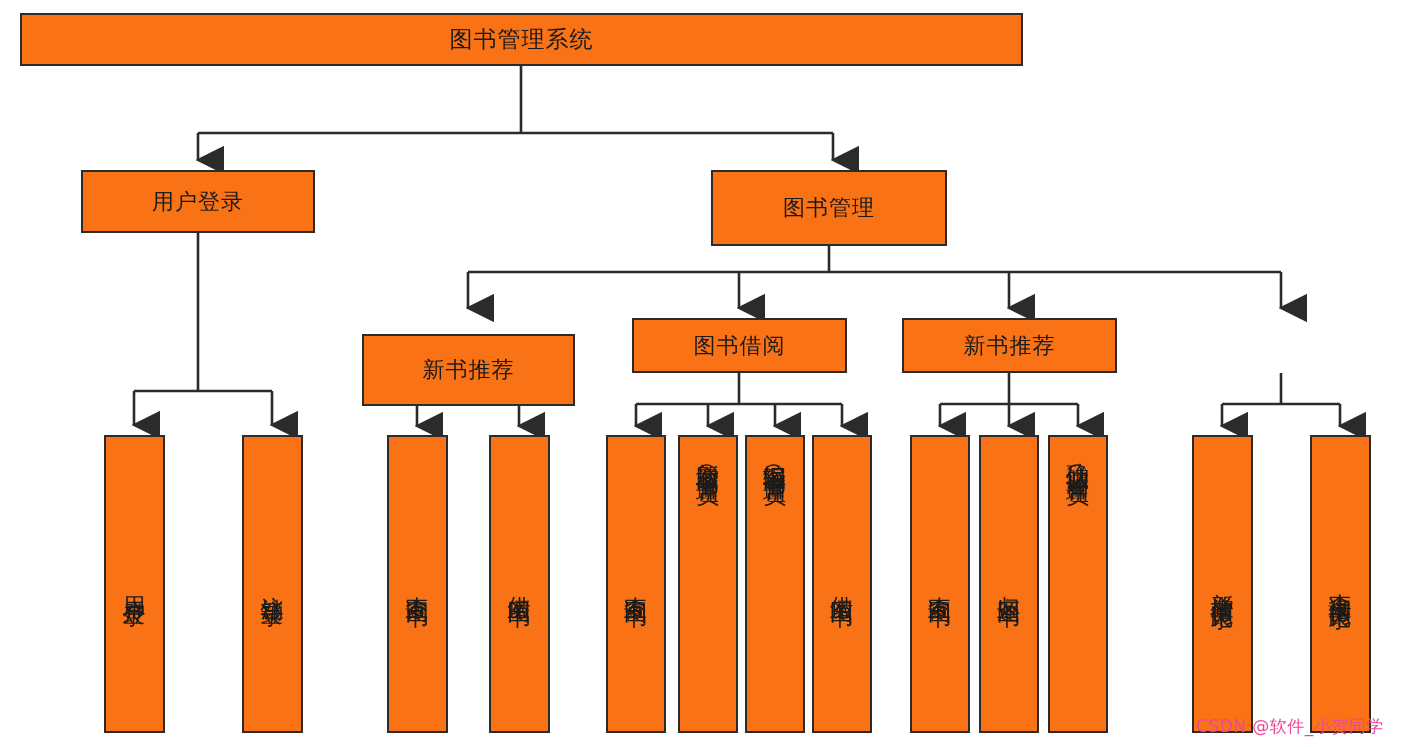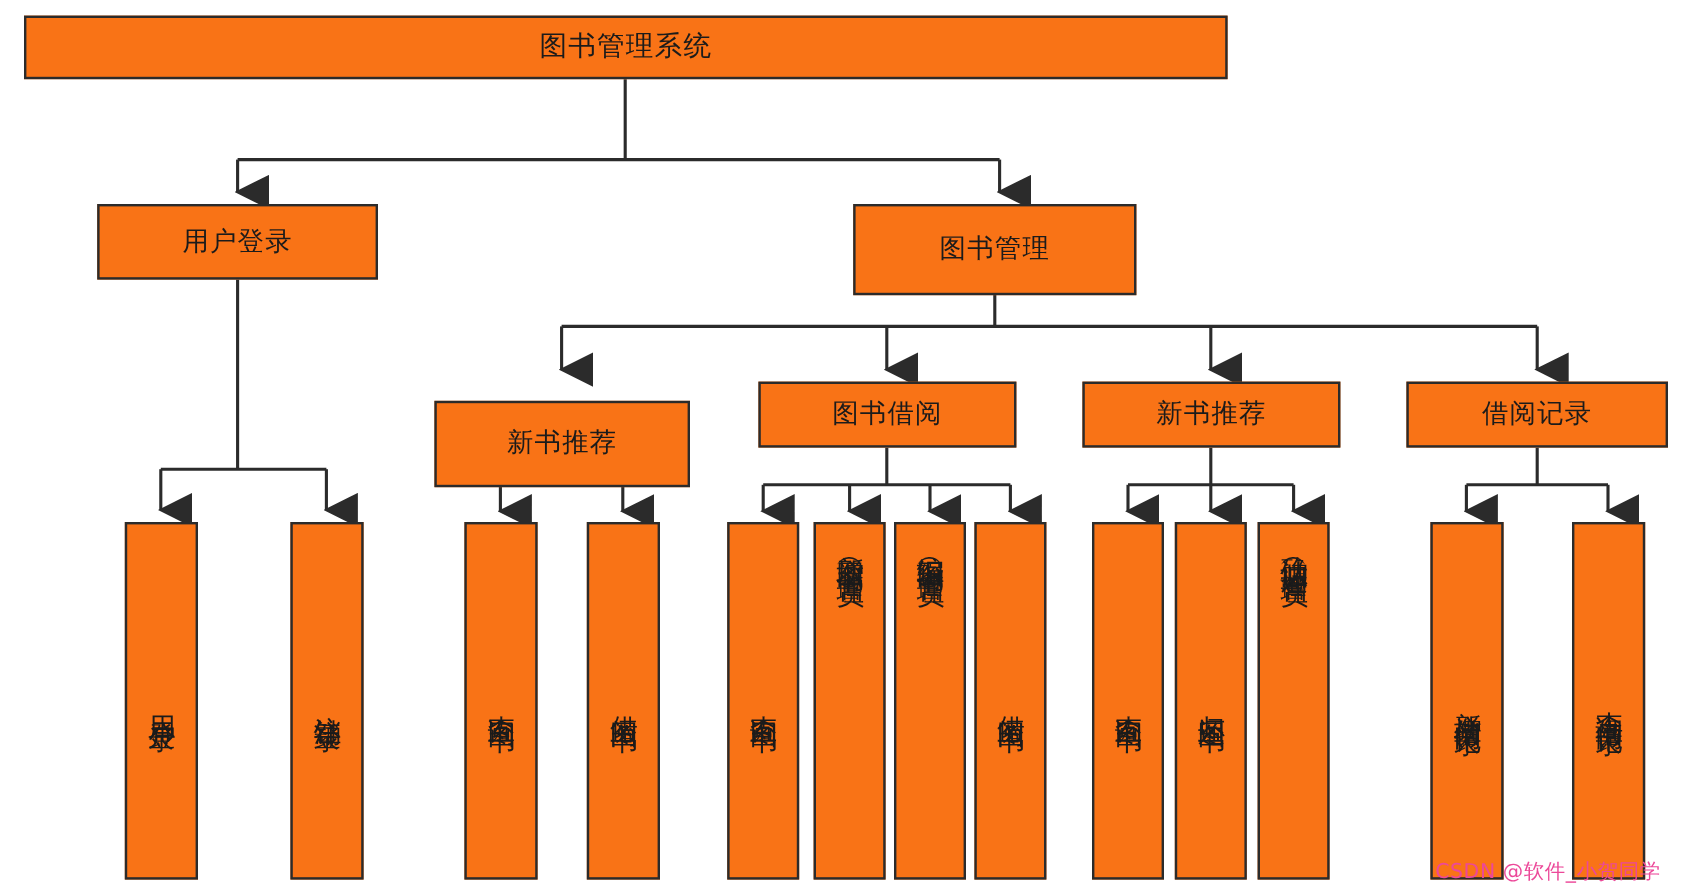--- a/index.html
+++ b/index.html
@@ -139,23 +139,20 @@
 
   <div class="node node-branch" style="left:362px;top:334px;width:213px;height:72px;">
     <span class="label">新书推荐</span>
   </div>
   <div class="node node-branch" style="left:632px;top:318px;width:215px;height:55px;">
     <span class="label">图书借阅</span>
   </div>
   <div class="node node-branch" style="left:902px;top:318px;width:215px;height:55px;">
     <span class="label">新书推荐</span>
   </div>
-  <div class="node node-branch" style="left:1172px;top:318px;width:218px;height:55px;">
-    <span class="label">借阅记录</span>
-  </div>
 
   <div class="node node-leaf center" style="left:104px;top:435px;width:61px;height:298px;">
     <span class="label">用户登录</span>
   </div>
   <div class="node node-leaf center" style="left:242px;top:435px;width:61px;height:298px;">
     <span class="label">注销登录</span>
   </div>
 
   <div class="node node-leaf center" style="left:387px;top:435px;width:61px;height:298px;">
     <span class="label">查询图书</span>

